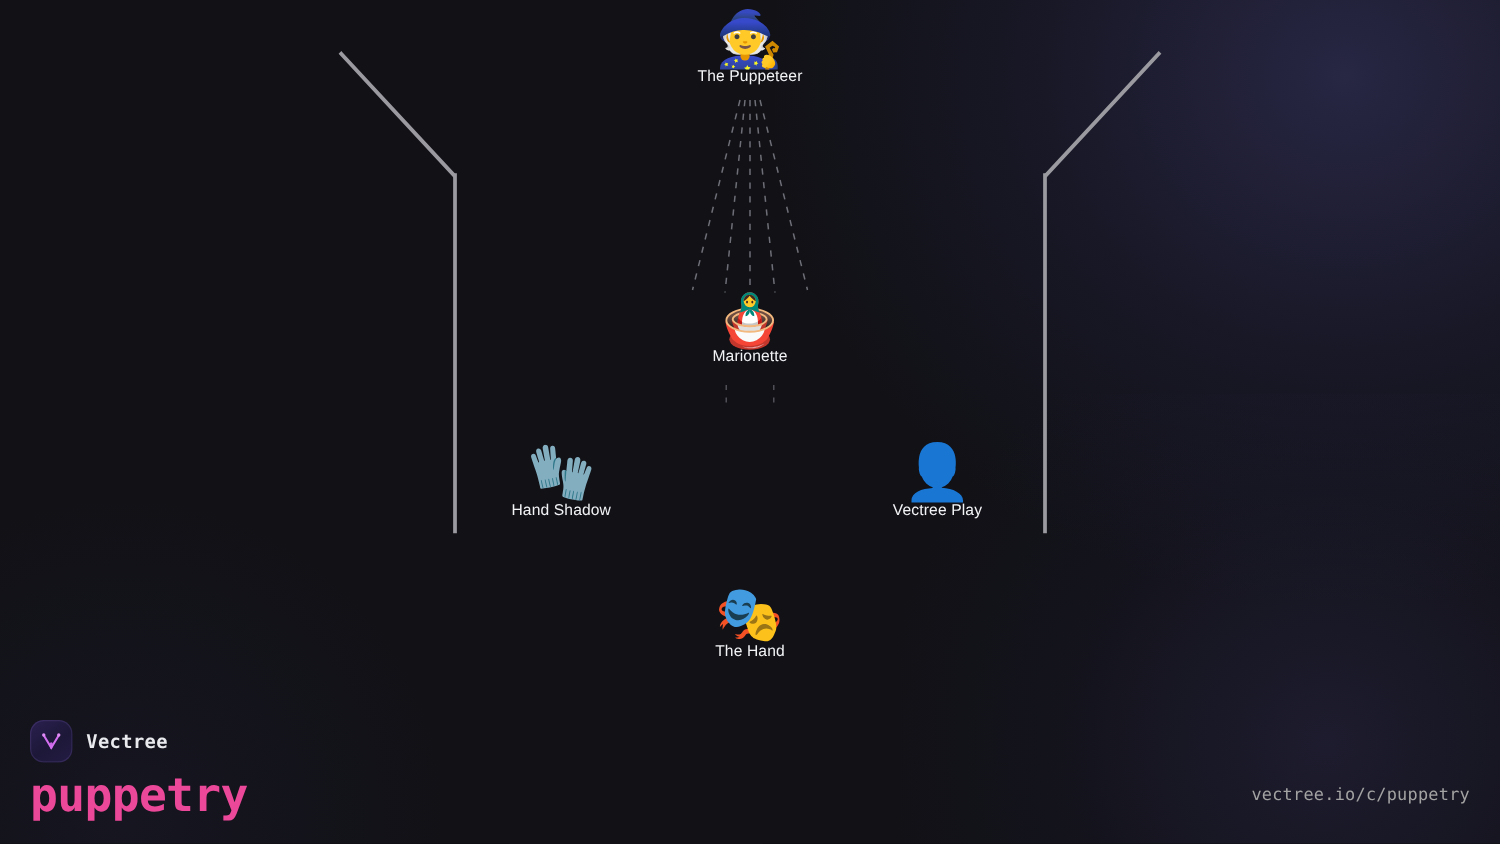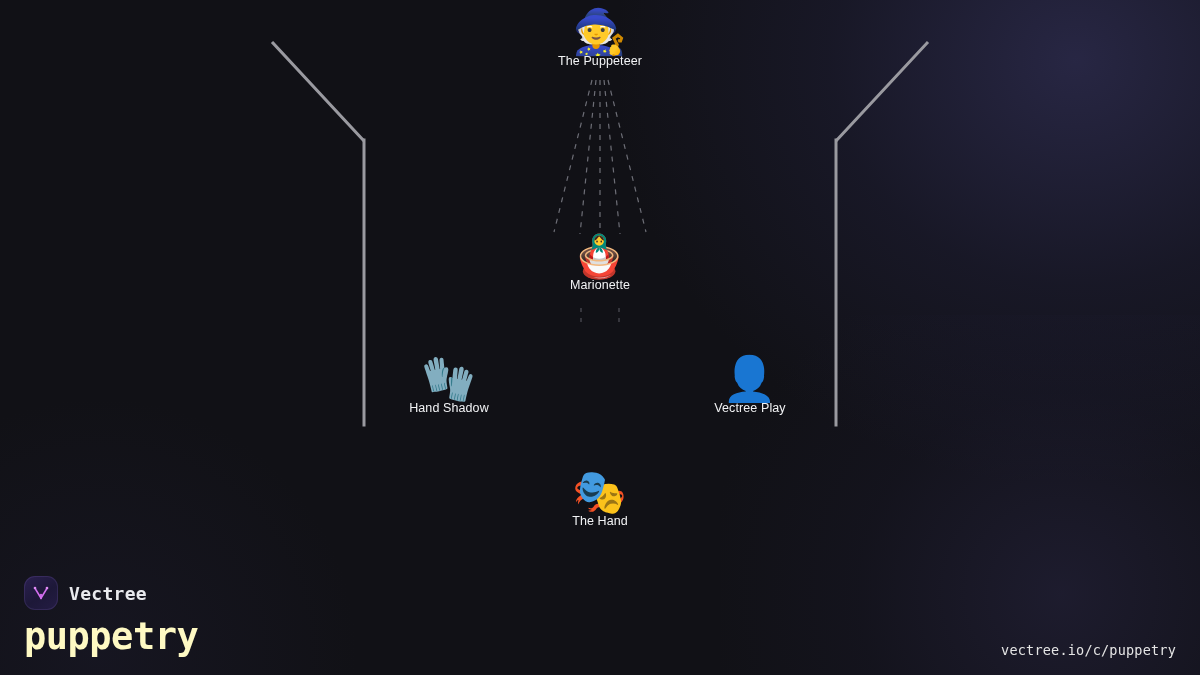--- a/index.html
+++ b/index.html
@@ -95,38 +95,38 @@
     border-radius: 11px;
     background: linear-gradient(145deg, #2b2050 0%, #1d1838 55%, #241c44 100%);
     box-shadow: 0 0 0 1px rgba(140,110,200,0.18) inset;
     display: flex;
     align-items: center;
     justify-content: center;
   }
   .brand-name {
     color: #e9eaee;
     font-family: "DejaVu Sans Mono", monospace;
-    font-size: 18px;
+    font-size: 15px;
     font-weight: bold;
     letter-spacing: 0.3px;
   }
   .brand-title {
     margin-top: 8px;
-    color: #fef9c3;
+    color: #ec4899;
     font-family: "DejaVu Sans Mono", monospace;
     font-size: 37px;
     font-weight: bold;
     letter-spacing: -0.5px;
     line-height: 1.05;
   }
   .url {
     position: absolute;
     right: 24px;
-    bottom: 17px;
-    color: #e5e5e5;
+    bottom: 31px;
+    color: #a3a3a3;
     font-family: "DejaVu Sans Mono", monospace;
     font-size: 13.5px;
     letter-spacing: 0.2px;
   }
 </style>
 </head>
 <body>
 
 <div id="stage">
 

